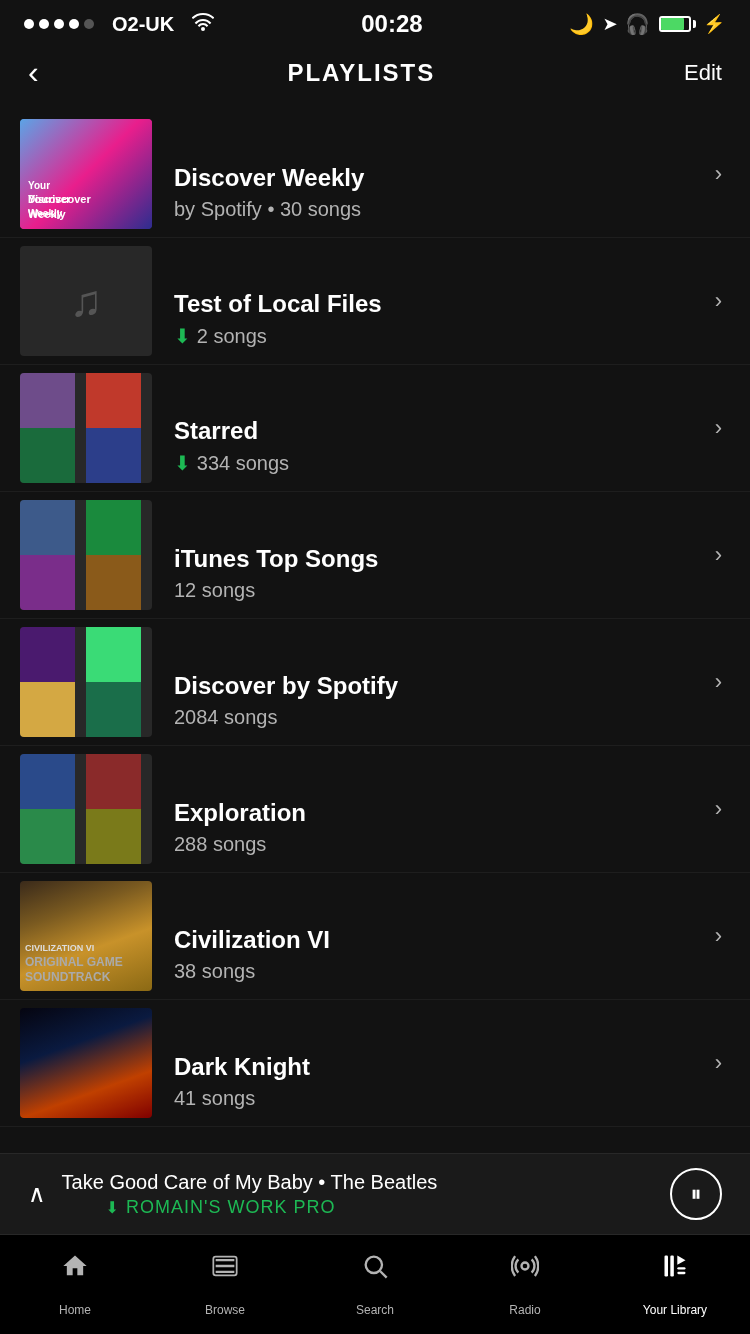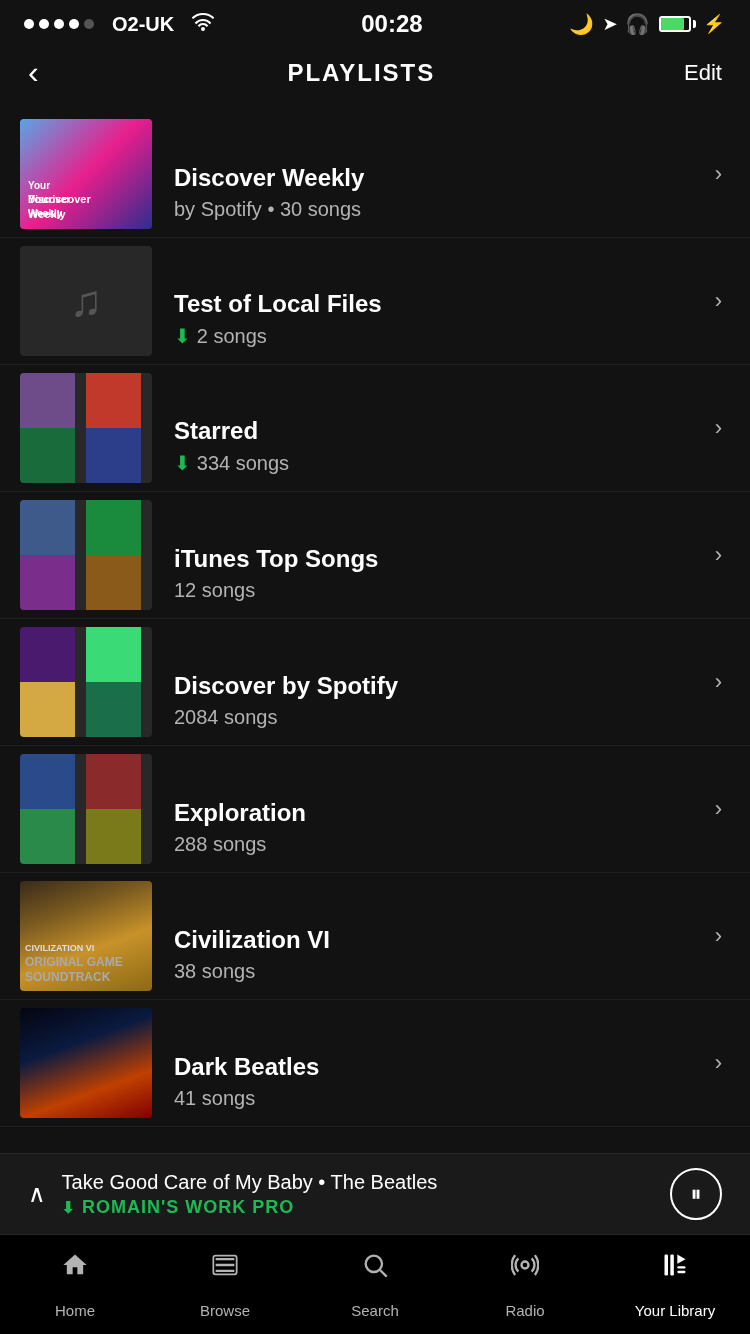--- a/index.html
+++ b/index.html
@@ -180,22 +180,23 @@
       display: flex; align-items: center; gap: 16px;
     }
     .now-playing-chevron {
       font-size: 24px; color: #fff;
     }
     .now-playing-text { text-align: left; }
     .now-playing-song {
       font-size: 20px; color: #fff; font-weight: 400;
     }
     .now-playing-artist {
-      font-size: 18px; color: #1db954; font-weight: 700; letter-spacing: 1px;
+      font-size: 18px; color: #1db954; font-weight: 400; letter-spacing: 1px;
       margin-top: 3px;
+      margin-left: 44px;
     }
     .now-playing-play {
       width: 52px; height: 52px; border-radius: 50%;
       border: 2px solid #fff;
       display: flex; align-items: center; justify-content: center;
       cursor: pointer;
     }
     .pause-icon { font-size: 22px; color: #fff; }
 
     
@@ -217,21 +218,21 @@
       gap: 6px;
       cursor: pointer;
       flex: 1;
     }
     .nav-icon {
       font-size: 28px;
       color: #b3b3b3;
     }
     .nav-icon.active { color: #fff; }
     .nav-label {
-      font-size: 15px;
+      font-size: 12px;
       color: #b3b3b3;
       margin-top: 10px;
     }
     .nav-label.active { color: #fff; }
 
     
     .sq1 { background: #6e4c8a; }
     .sq2 { background: #c0392b; }
     .sq3 { background: #1a6b3c; }
     .sq4 { background: #2c3e8a; }
@@ -384,21 +385,21 @@
       <div class="playlist-title">Civilization VI</div>
       <div class="playlist-sub">38 songs</div>
     </div>
     <span class="chevron">›</span>
   </div>
 
   <div class="playlist-item">
     <div class="playlist-cover" style="background:linear-gradient(160deg,#050510 0%,#0a1a40 35%,#c04000 70%,#800000 100%);border-radius:4px;">
     </div>
     <div class="playlist-info">
-      <div class="playlist-title">Dark Beatles</div>
+      <div class="playlist-title">Dark Knight</div>
       <div class="playlist-sub">41 songs</div>
     </div>
     <span class="chevron">›</span>
   </div>
 
 </div>
 
 <div class="now-playing-bar">
   <div class="now-playing-left">
     <span class="now-playing-chevron">∧</span>

